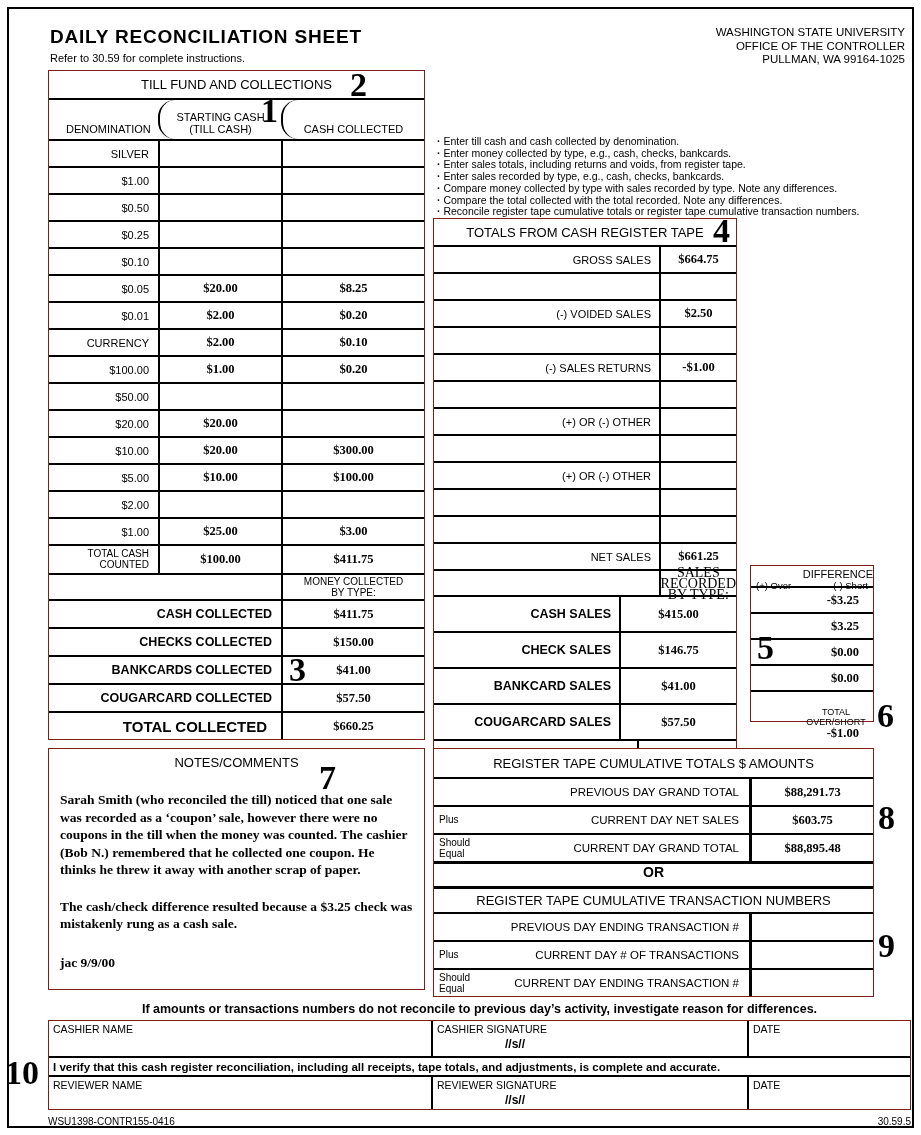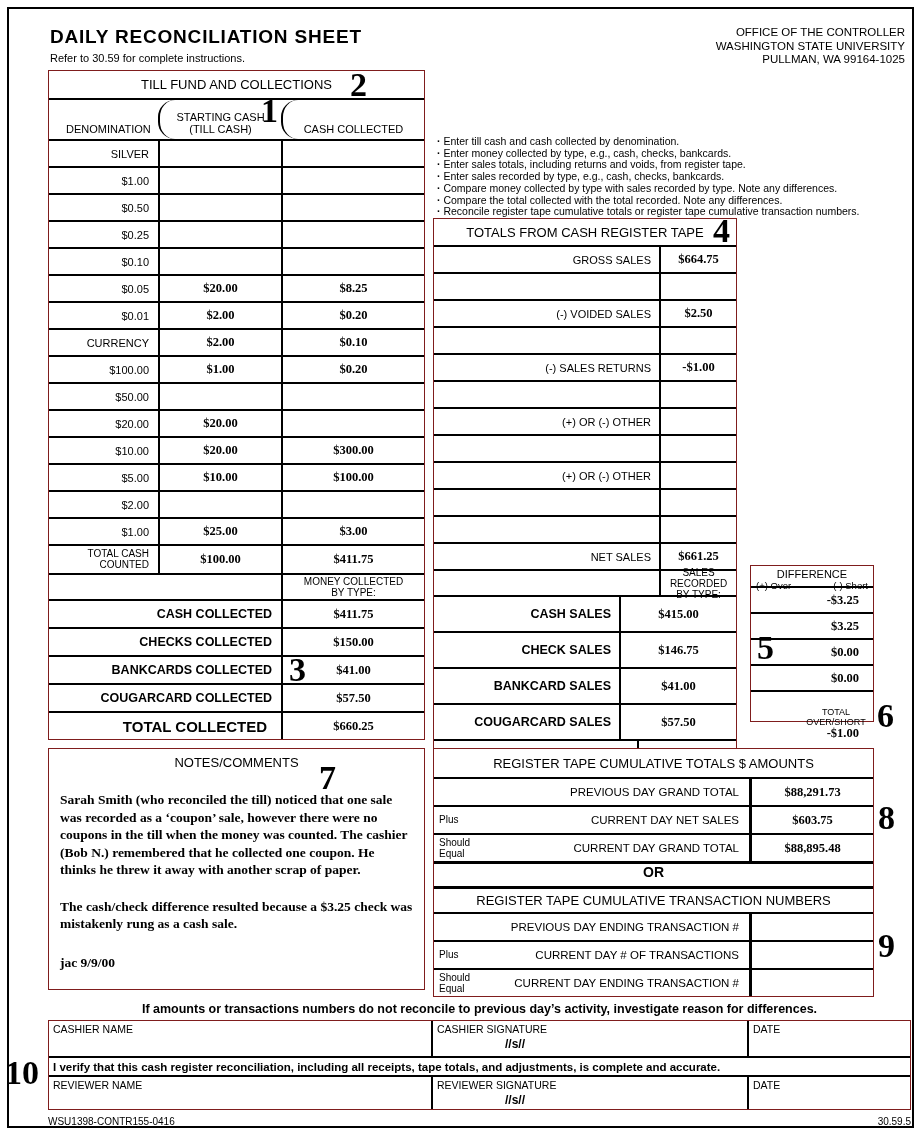--- a/index.html
+++ b/index.html
@@ -51,29 +51,29 @@
   #till .r-grand { height:28px; }
   #till .grand-l { width:232px; justify-content:flex-end; padding-right:14px; font-weight:bold; font-size:15px; }
 
   
   #tape { left:433px; top:218px; width:304px; }
   #tape .row { height:27px; }
   #tape .r-title { height:26px; }
   #tape .lab { width:185px; justify-content:flex-end; padding-right:8px; font-size:11px;margin-left:40px; }
   #tape .val { flex:1; justify-content:center; font-family:"Liberation Serif", serif; font-weight:bold; font-size:12.5px; }
   #tape .r-typehead { height:26px; }
-  #tape .typehead-r { flex:1; justify-content:center; text-align:center; font-size:10px; line-height:11px; }
+  #tape .typehead-r { flex:1; justify-content:center; text-align:center; font-size:14px; line-height:11px;font-family:Liberation Serif, serif; }
   #tape .r-type { height:36px; }
   #tape .type-l { width:185px; justify-content:flex-end; padding-right:8px; font-weight:bold; font-size:12.5px; }
   #tape .r-grand { height:29px; }
   #tape .grand-l { width:203px; justify-content:flex-end; font-weight:bold; font-size:15px; }
 
   
   #diff { left:750px; top:565px; width:124px; }
-  #diff .r-head { height:20px; border-top:none; display:block; text-align:center; }
+  #diff .r-head { height:20px; border-top:none; display:block; text-align:right; }
   #diff .d-t { font-size:11px; padding-top:2px; }
   #diff .d-s { display:flex; justify-content:space-between; padding:0 5px; font-size:9.5px; }
   #diff .row { height:26px; }
   #diff .dval { flex:1; justify-content:flex-end; padding-right:14px; font-family:"Liberation Serif", serif; font-weight:bold; font-size:12.5px; }
   #diff .r-tot { height:31px; display:block; text-align:center; }
   #diff .tot-l { font-size:9px; padding-top:15px;margin-left:48px; }
   #diff .tot-v { text-align:right; padding-right:14px; font-family:"Liberation Serif", serif; font-weight:bold; font-size:12.5px; line-height:13px; }
 
   
   #notes { left:48px; top:748px; width:377px; height:242px; }
@@ -115,22 +115,22 @@
 </head>
 <body>
 
 <div class="page-border"></div>
 
 <div class="title">DAILY RECONCILIATION SHEET</div>
 <div class="subtitle">Refer to 30.59 for complete instructions.</div>
 
 <div class="org">
 
-<div>OFFICE OF THE CONTROLLER</div>
-    <div>WASHINGTON STATE UNIVERSITY</div>
+<div>WASHINGTON STATE UNIVERSITY</div>
+    <div>OFFICE OF THE CONTROLLER</div>
     <div>PULLMAN, WA 99164-1025</div>
   </div>
 
 <div class="bullets">
 
 <div class="b">Enter till cash and cash collected by denomination.</div>
     <div class="b">Enter money collected by type, e.g., cash, checks, bankcards.</div>
     <div class="b">Enter sales totals, including returns and voids, from register tape.</div>
     <div class="b">Enter sales recorded by type, e.g., cash, checks, bankcards.</div>
     <div class="b">Compare money collected by type with sales recorded by type. Note any differences.</div>

